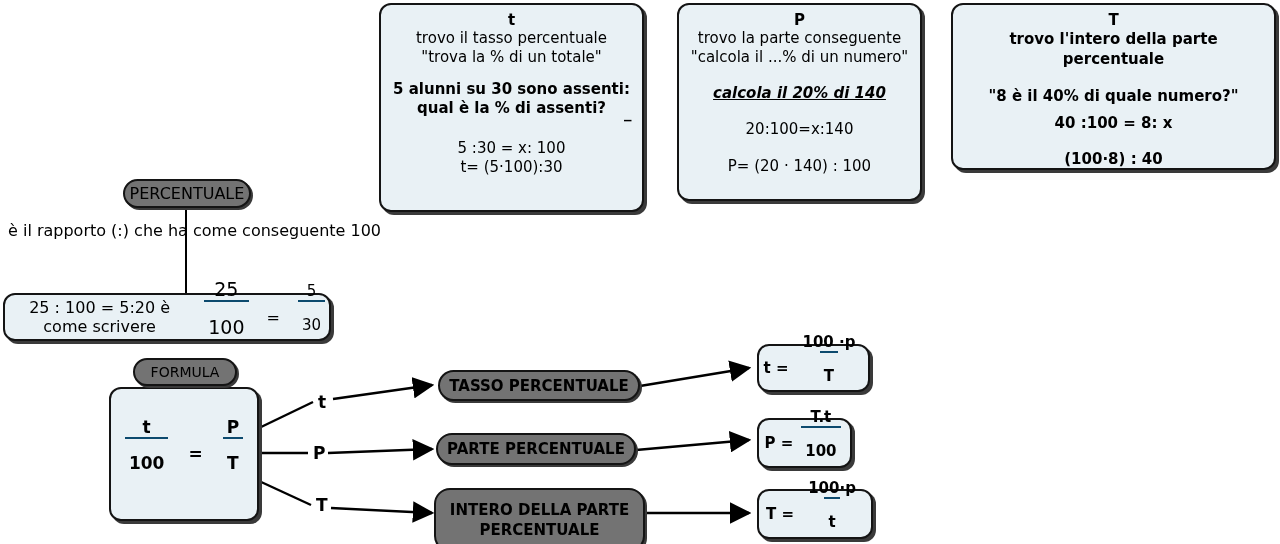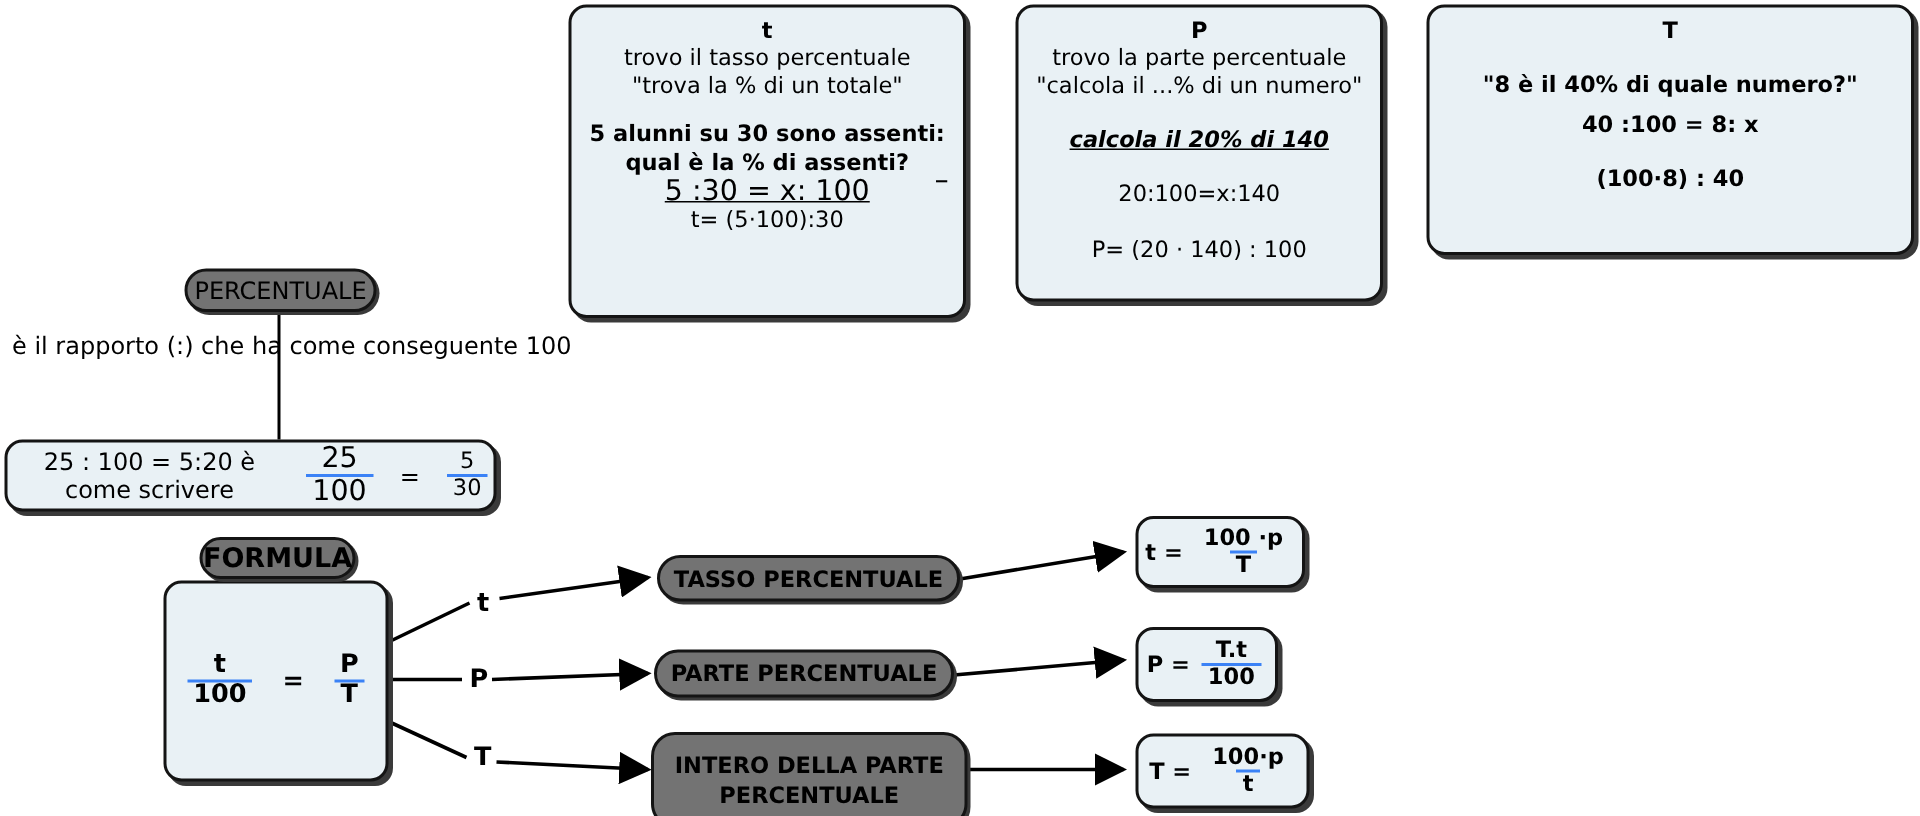--- a/index.html
+++ b/index.html
@@ -31,21 +31,21 @@
   }
 
   .t-title{font-weight:bold;}
   .t-norm{font-weight:normal;}
   .ital-ul{font-style:italic;font-weight:bold;text-decoration:underline;}
 
   
   .frac{display:inline-flex;flex-direction:column;align-items:center;
         vertical-align:middle;line-height:1.05;margin:0 4px;}
   .frac .num{padding:0 4px;}
-  .frac .den{padding:0 4px;border-top:2px solid #3b82f6;}
+  .frac .den{padding:16px 4px;border-top:2px solid #0c4a6e;}
   .eqrow{display:flex;align-items:center;justify-content:center;gap:6px;}
   svg{position:absolute;left:0;top:0;overflow:visible;}
   .lbl{font-weight:bold;font-size:17px;background:#fff;padding:0 2px;}
 </style>
 </head>
 <body>
 
 <svg width="1280" height="544">
   <defs>
     <marker id="arw" markerWidth="9" markerHeight="9" refX="8" refY="4.5" orient="auto">
@@ -67,36 +67,37 @@
   <line x1="636" y1="450" x2="749" y2="440" stroke="#000" stroke-width="2.4" marker-end="url(#arw)"></line>
   <line x1="645" y1="513" x2="749" y2="513" stroke="#000" stroke-width="2.4" marker-end="url(#arw)"></line>
 </svg>
 
 <div class="abs box" style="left:379px;top:3px;width:265px;height:209px;padding:6px 10px 0;">
   <div class="t-title" style="font-size:15px;line-height:18px;">t</div>
   <div class="t-norm" style="font-size:15px;line-height:19px;">trovo il tasso percentuale</div>
   <div class="t-norm" style="font-size:15px;line-height:19px;">"trova la % di un totale"</div>
   <div class="t-title" style="font-size:15px;line-height:19px;margin-top:13px;">5 alunni su 30 sono assenti:</div>
   <div class="t-title" style="font-size:15px;line-height:19px;">qual è la % di assenti?</div>
-  <div class="t-norm" style="font-size:19px;line-height:19px;margin-top:0;text-decoration:underline;">5 :30 = x: 100</div>
+  <div class="t-norm" style="font-size:15px;line-height:19px;margin-top:21px;">5 :30 = x: 100</div>
   <div class="t-norm" style="font-size:15px;line-height:19px;">t= (5·100):30</div>
 </div>
 <div class="abs" style="left:624px;top:104px;font-size:15px;font-weight:bold;">_</div>
 
 <div class="abs box" style="left:677px;top:3px;width:245px;height:198px;padding:6px 8px 0;">
   <div class="t-title" style="font-size:15px;line-height:18px;">P</div>
-  <div class="t-norm" style="font-size:15px;line-height:19px;">trovo la parte percentuale</div>
+  <div class="t-norm" style="font-size:15px;line-height:19px;">trovo la parte conseguente</div>
   <div class="t-norm" style="font-size:15px;line-height:19px;">"calcola il ...% di un numero"</div>
   <div class="ital-ul" style="font-size:15px;line-height:19px;margin-top:17px;">calcola il 20% di 140</div>
   <div class="t-norm" style="font-size:15px;line-height:19px;margin-top:17px;">20:100=x:140</div>
   <div class="t-norm" style="font-size:15px;line-height:19px;margin-top:18px;">P= (20 · 140) : 100</div>
 </div>
 
 <div class="abs box" style="left:951px;top:3px;width:325px;height:167px;padding:6px 8px 0;">
   <div class="t-title" style="font-size:15px;line-height:18px;">T</div>
+  <div class="t-title" style="font-size:15px;line-height:20px;">trovo l'intero della parte percentuale</div>
   <div class="t-title" style="font-size:15px;line-height:20px;margin-top:17px;">"8 è il 40% di quale numero?"</div>
   <div class="t-title" style="font-size:15px;line-height:20px;margin-top:7px;">40 :100 = 8: x</div>
   <div class="t-title" style="font-size:15px;line-height:20px;margin-top:16px;">(100·8) : 40</div>
 </div>
 
 <div class="abs pill" style="left:123px;top:179px;width:128px;height:29px;">
   <span style="font-size:16px;">PERCENTUALE</span>
 </div>
 
 <div class="abs" style="left:8px;top:221px;font-size:16px;line-height:20px;">è il rapporto (:) che ha come conseguente 100</div>
@@ -110,21 +111,21 @@
     </span>
     <span style="margin:0 8px;">=</span>
     <span class="frac" style="font-size:15px;">
       <span class="num">5</span>
       <span class="den">30</span>
     </span>
   </div>
 </div>
 
 <div class="abs pill" style="left:133px;top:358px;width:104px;height:28px;z-index:3;">
-  <span style="font-size:18px;font-weight:bold;">FORMULA</span>
+  <span style="font-size:14px;font-weight:normal;">FORMULA</span>
 </div>
 
 <div class="abs box" style="left:109px;top:387px;width:150px;height:134px;justify-content:center;">
   <div class="eqrow" style="font-size:17px;font-weight:bold;">
     <span class="frac">
       <span class="num">t</span>
       <span class="den">100</span>
     </span>
     <span style="margin:0 10px;">=</span>
     <span class="frac">

